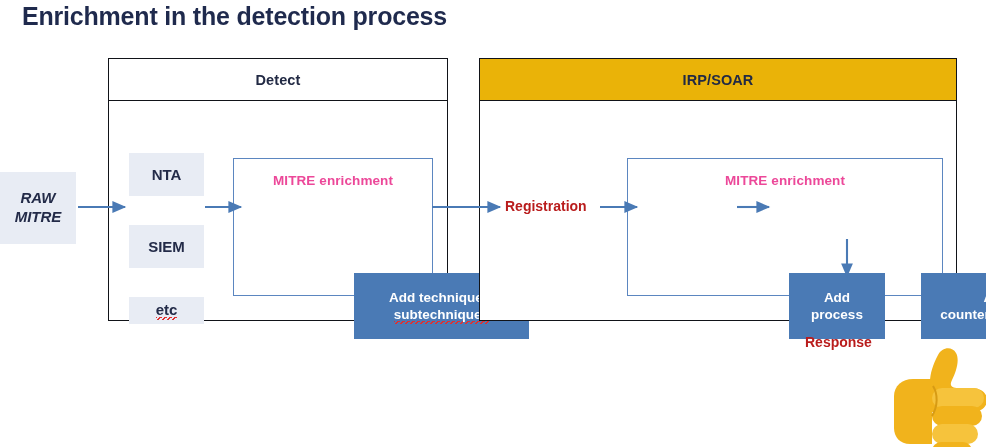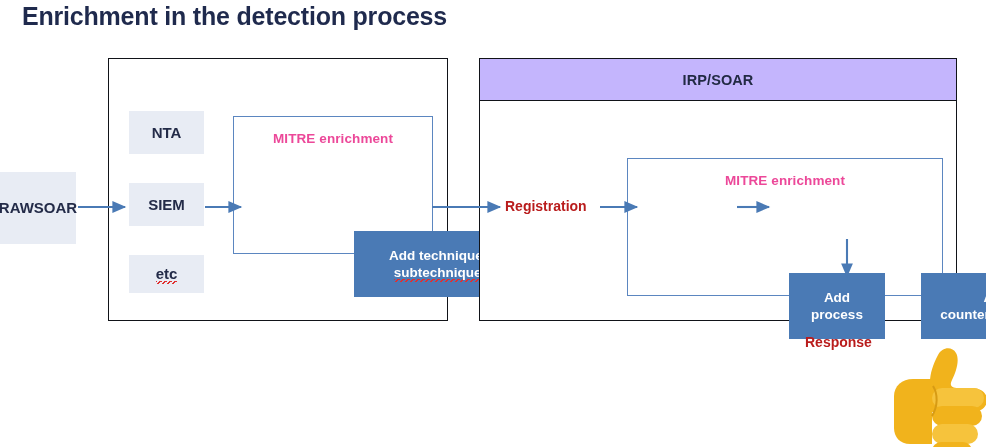--- a/index.html
+++ b/index.html
@@ -40,21 +40,21 @@
     height: 42px;
     border-bottom: 1.5px solid #111318;
     display: flex;
     align-items: center;
     justify-content: center;
     font-size: 14.5px;
     font-weight: 700;
     color: #222a44;
     letter-spacing: 0.1px;
   }
-  .panel-header.tinted { background: #c4b5fd; }
+  .panel-header.tinted { background: #eab308; }
   .panel-body { position: relative; height: calc(100% - 42px); }
 
   #panel-detect   { left: 108px; top: 58px; width: 340px; height: 263px; }
   #panel-irpsoar  { left: 479px; top: 58px; width: 478px; height: 263px; }
 
   
   .chip {
     position: absolute;
     background: #e8ecf4;
     display: flex;
@@ -68,37 +68,38 @@
   .chip .misspell {
     background-image: repeating-linear-gradient(
       135deg, #e03030 0 1.2px, transparent 1.2px 2.6px);
     background-repeat: repeat-x;
     background-size: 5px 3px;
     background-position: 0 100%;
     padding-bottom: 2px;
   }
   #chip-nta  { left: 20px; top: 52px;  width: 75px; height: 43px; }
   #chip-siem { left: 20px; top: 124px; width: 75px; height: 43px; }
-  #chip-etc  { left: 20px; top: 196px; width: 75px; height: 38px; }
+  #chip-etc  { left: 20px; top: 196px; width: 75px; height: 27px; }
 
   
   #raw-data {
     position: absolute;
     left: 0px; top: 172px;
     width: 76px; height: 72px;
     background: #e8ecf4;
     display: flex;
-    flex-direction: row;
+    flex-direction: column;
     align-items: center;
     justify-content: center;
     font-size: 15px;
     font-weight: 700;
     color: #232b48;
     line-height: 1.25;
     text-align: center;
+    font-style: italic;
   }
 
   
   .mitre-box {
     position: absolute;
     border: 1.2px solid #5b86c0;
     background: #ffffff;
     box-sizing: border-box;
   }
   .mitre-title {
@@ -173,24 +174,25 @@
     user-select: none;
   }
 </style>
 </head>
 <body>
 
 <div id="page-title">Enrichment in the detection process</div>
 
 <div id="raw-data">
   <span>RAW</span>
-  <span>SOAR</span>
+  <span>MITRE</span>
 </div>
 
 <div class="panel" id="panel-detect">
+  <div class="panel-header">Detect</div>
   <div class="panel-body">
 
     <div class="chip" id="chip-nta">
       <span>NTA</span>
     </div>
 
     <div class="chip" id="chip-siem">
       <span>SIEM</span>
     </div>
 

